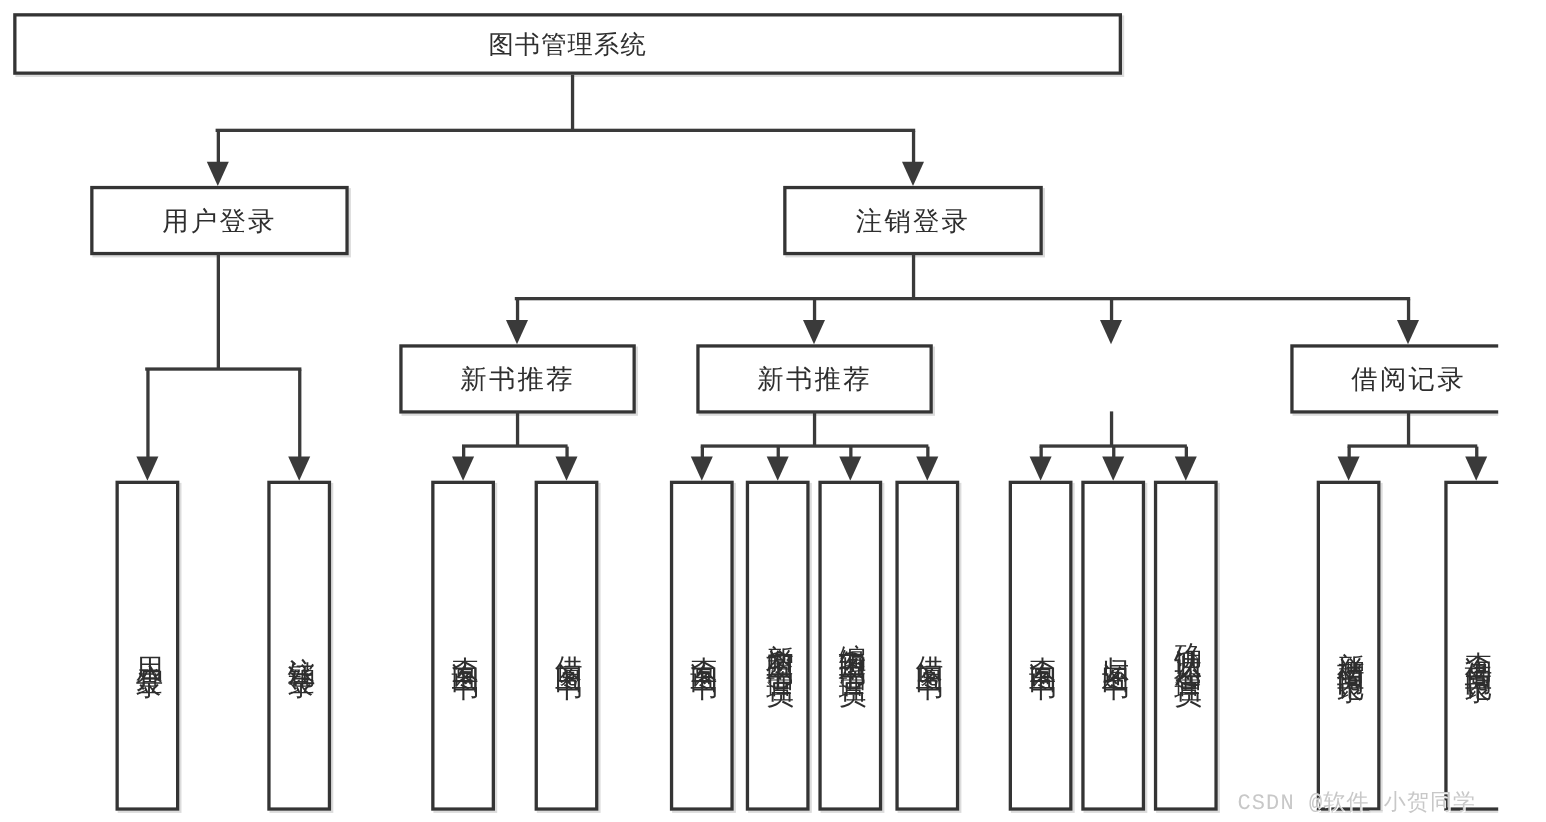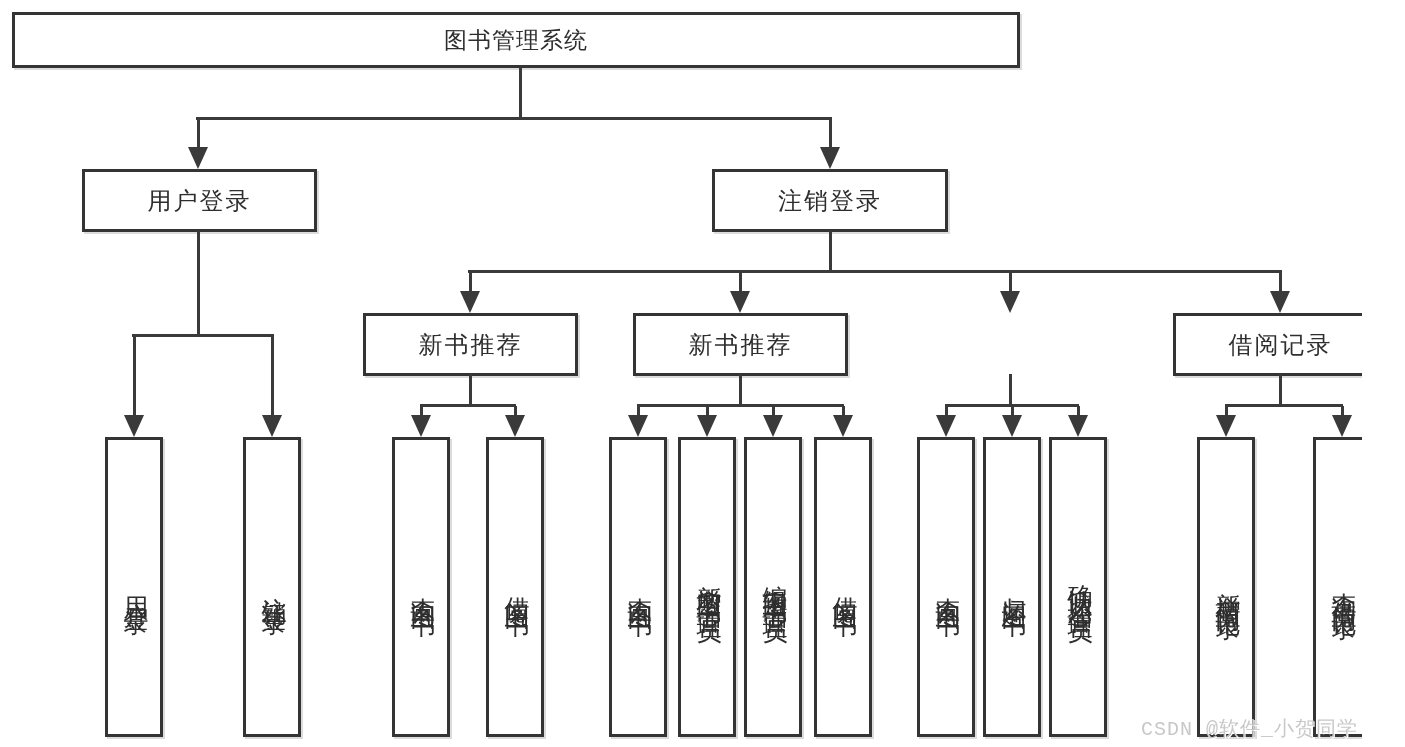--- a/index.html
+++ b/index.html
@@ -44,21 +44,21 @@
   .hline { position: absolute; height: 3px; background: #3a3a3a; }
   .ah {
     position: absolute;
     width: 0; height: 0;
     border-left: 10px solid transparent;
     border-right: 10px solid transparent;
     border-top: 22px solid #3a3a3a;
   }
   .watermark {
     position: absolute;
-    right: 4px;
+    right: 20px;
     bottom: 5px;
     font-size: 20px;
     color: #c8c8c8;
     letter-spacing: 1px;
     z-index: 6;
     text-shadow: 1px 1px 0 #ffffff;
   }
 </style>
 </head>
 <body>

